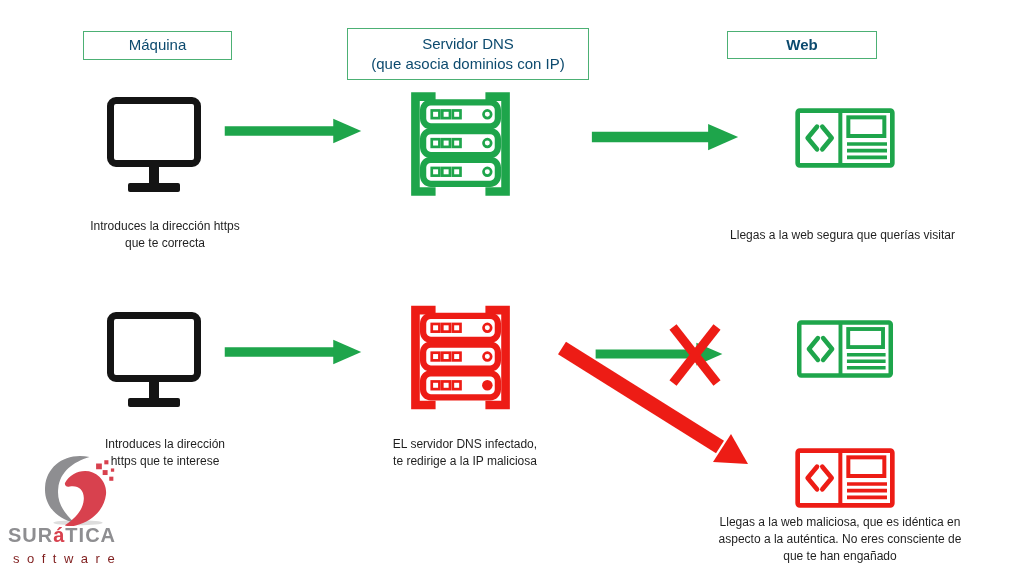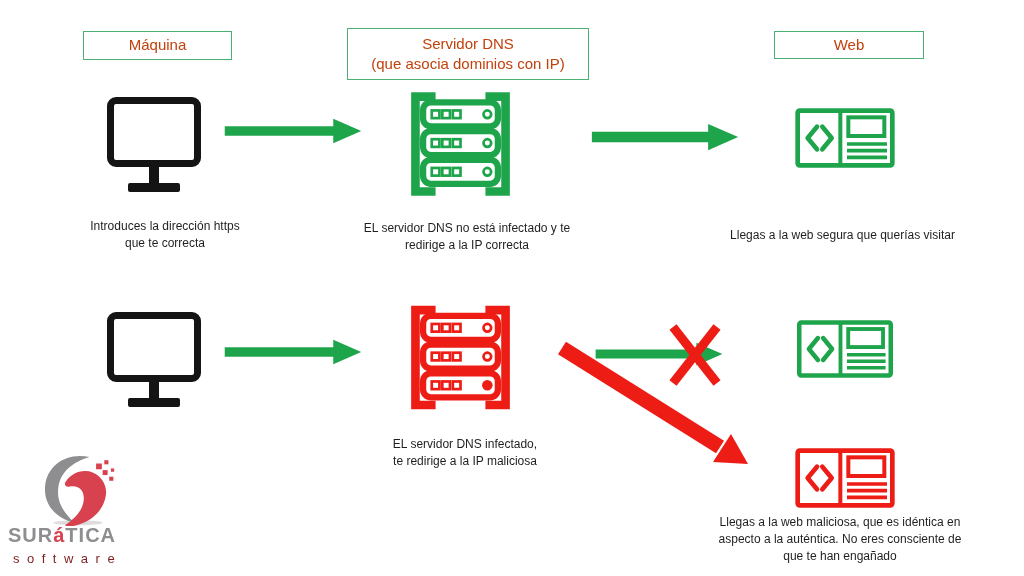--- a/index.html
+++ b/index.html
@@ -1,21 +1,21 @@
 <!DOCTYPE html>
 <html><head>
 <meta charset="utf-8">
 <style>
   html,body{margin:0;padding:0;}
   body{font-family:"Liberation Sans",sans-serif;background:#ffffff;}
   .canvas{position:relative;width:1024px;height:576px;background:#ffffff;overflow:hidden;}
 
   
   .hbox{position:absolute;border:1.5px solid #4cb074;display:flex;align-items:center;justify-content:center;
-        text-align:center;color:#c2410c;font-size:15px;line-height:1.35;white-space:pre-line;background:#fff;}
+        text-align:center;color:#0c4a6e;font-size:15px;line-height:1.35;white-space:pre-line;background:#fff;}
 
   
   .caption{position:absolute;color:#1f1f1f;font-size:12px;line-height:1.4;text-align:center;white-space:pre-line;}
 
   
   .monitor{position:absolute;width:96px;}
   .monitor .screen{width:80px;height:56px;border:7px solid #141414;border-radius:9px;margin:0 auto;}
   .monitor .stem{width:10px;height:16px;background:#141414;margin:0 auto;}
   .monitor .base{width:52px;height:9px;background:#141414;border-radius:2px;margin:0 auto;}
 
@@ -37,21 +37,21 @@
 
 <div class="canvas">
 
   <div class="hbox" style="left:83px;top:31px;width:147px;height:27px;">
     <span>Máquina</span>
   </div>
   <div class="hbox" style="left:347px;top:28px;width:240px;height:50px;text-align:center;">
     <span>Servidor DNS
 (que asocia dominios con IP)</span>
   </div>
-  <div class="hbox" style="left:774px;top:31px;width:148px;height:26px;">
+  <div class="hbox" style="left:727px;top:31px;width:148px;height:26px;font-weight:bold;">
     <span>Web</span>
   </div>
 
   <div class="monitor" style="left:106px;top:97px;">
     <div class="screen"></div>
     <div class="stem"></div>
     <div class="base"></div>
   </div>
 
   <div class="abs" style="left:223px;top:117px;">
@@ -100,22 +100,20 @@
       <polyline points="41,28 55,45 41,62" fill="none" class="green-stroke" stroke-width="7" stroke-linecap="round" stroke-linejoin="round"></polyline>
       <rect x="80" y="14" width="54" height="28" fill="none" class="green-stroke" stroke-width="6"></rect>
       <line x1="78" y1="54" x2="138" y2="54" class="green-stroke" stroke-width="5.5"></line>
       <line x1="78" y1="64" x2="138" y2="64" class="green-stroke" stroke-width="5.5"></line>
       <line x1="78" y1="74" x2="138" y2="74" class="green-stroke" stroke-width="5.5"></line>
     </svg>
   </div>
 
   <div class="caption" style="left:60px;top:218px;width:210px;">Introduces la dirección https
 que te correcta</div>
-  <div class="caption" style="left:352px;top:220px;width:230px;">EL servidor DNS no está infectado y te
-redirige a la IP correcta</div>
   <div class="caption" style="left:710px;top:227px;width:265px;">Llegas a la web segura que querías visitar</div>
 
   <div class="monitor" style="left:106px;top:312px;">
     <div class="screen"></div>
     <div class="stem"></div>
     <div class="base"></div>
   </div>
 
   <div class="abs" style="left:223px;top:338px;">
     <svg width="140" height="28" viewBox="0 0 160 32">
@@ -188,20 +186,22 @@
       <line x1="68" y1="4" x2="68" y2="86" class="red-stroke" stroke-width="6"></line>
       <polyline points="33,28 19,45 33,62" fill="none" class="red-stroke" stroke-width="7" stroke-linecap="round" stroke-linejoin="round"></polyline>
       <polyline points="41,28 55,45 41,62" fill="none" class="red-stroke" stroke-width="7" stroke-linecap="round" stroke-linejoin="round"></polyline>
       <rect x="80" y="14" width="54" height="28" fill="none" class="red-stroke" stroke-width="6"></rect>
       <line x1="78" y1="54" x2="138" y2="54" class="red-stroke" stroke-width="5.5"></line>
       <line x1="78" y1="64" x2="138" y2="64" class="red-stroke" stroke-width="5.5"></line>
       <line x1="78" y1="74" x2="138" y2="74" class="red-stroke" stroke-width="5.5"></line>
     </svg>
   </div>
 
+  <div class="caption" style="left:60px;top:436px;width:210px;">Introduces la dirección
+https que te interese</div>
   <div class="caption" style="left:700px;top:514px;width:280px;">Llegas a la web maliciosa, que es idéntica en
 aspecto a la auténtica. No eres consciente de
 que te han engañado</div>
   <div class="caption" style="left:355px;top:436px;width:220px;">EL servidor DNS infectado,
 te redirige a la IP maliciosa</div>
 
   <div class="abs" style="left:36px;top:452px;">
     <svg width="84" height="74" viewBox="0 0 100 90">
       <ellipse cx="50" cy="86" rx="30" ry="3" fill="#dddddd"></ellipse>
       <path d="M64,6 C36,0 12,16 10,42 C8,66 26,82 46,86 C32,74 24,60 26,44 C28,24 44,12 64,6 Z" fill="#8e8e91"></path>

